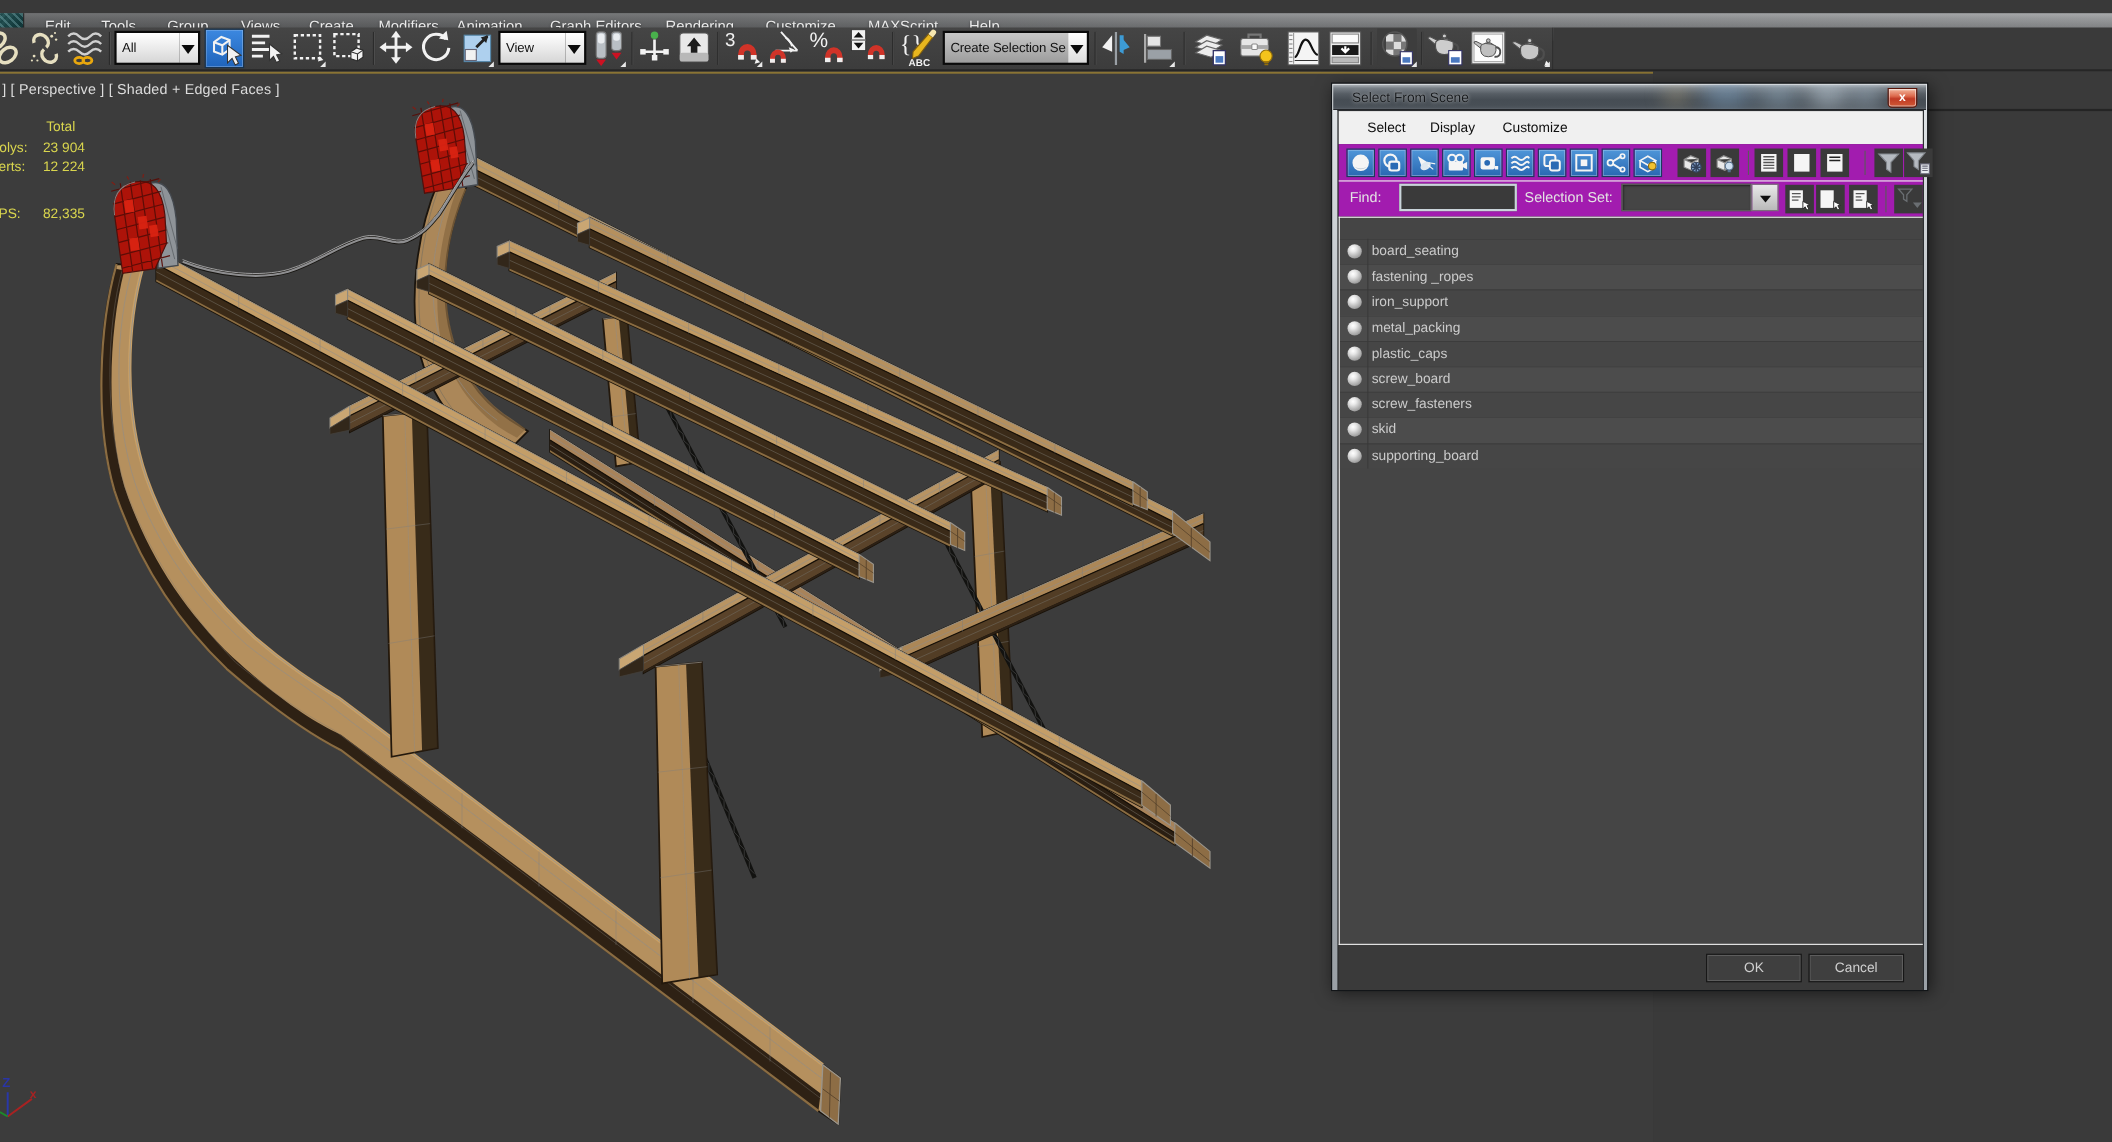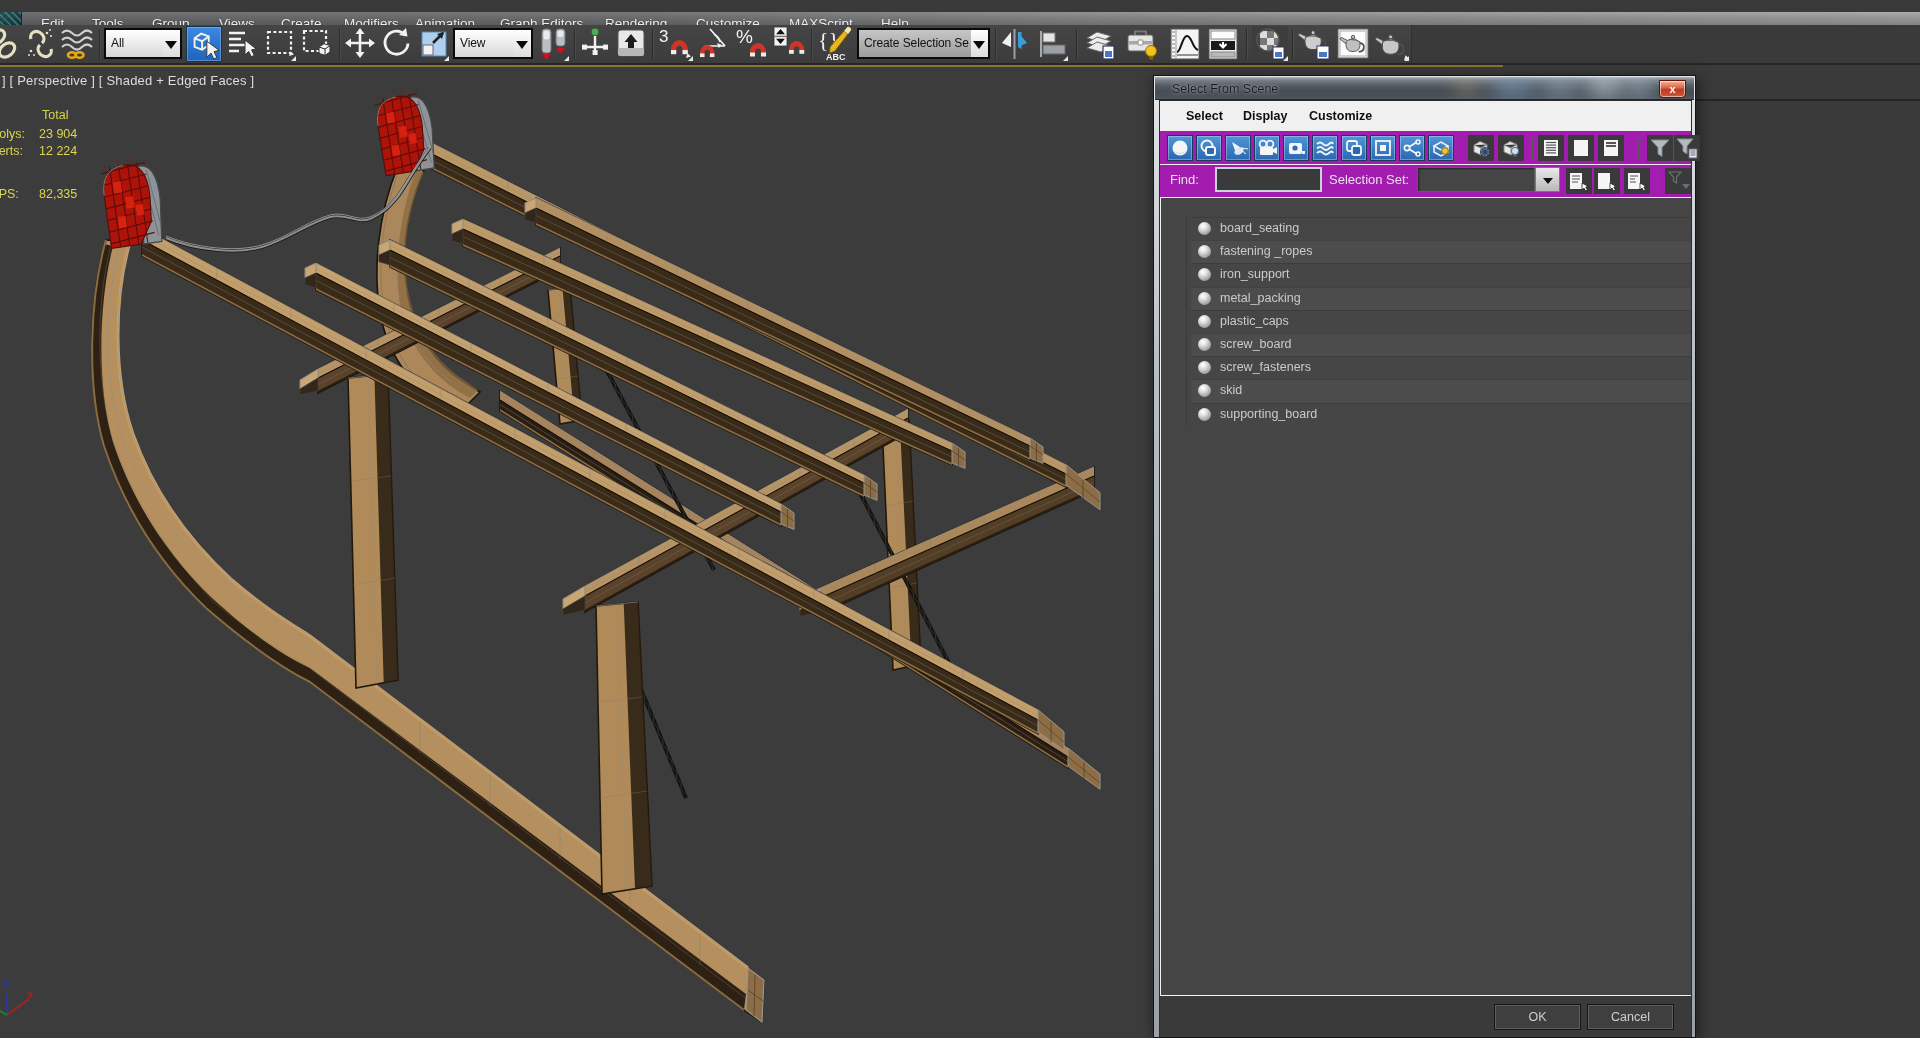--- a/index.html
+++ b/index.html
@@ -35,36 +35,36 @@
   
   #below-toolbar-line { position:absolute; left:0; top:63px; width:1920px; height:2px; background:#262626; }
   #viewport { position:absolute; left:0; top:65px; width:1503px; height:973px; background:#3c3c3c; overflow:hidden; }
   #vp-topline { position:absolute; left:0; top:0; width:100%; height:2px; background:#8a7434; }
   #vp-label { position:absolute; left:2px; top:8px; color:#dcdcdc; font-size:13px; letter-spacing:0.2px; }
   #stats { position:absolute; left:0; top:41px; color:#d9d54e; font-size:12.5px; }
   #stats .srow { position:absolute; white-space:nowrap; }
   #right-panel { position:absolute; left:1503px; top:65px; width:417px; height:973px; background:#3a3a3a; }
   #right-panel .hline { position:absolute; left:0; top:34px; width:100%; height:2px; background:#242424; }
   
-  #dialog { position:absolute; left:1153px; top:75px; width:543px; height:963px;
+  #dialog { position:absolute; left:1210px; top:75px; width:543px; height:826px;
     background:linear-gradient(180deg,#e3e7ea,#b9bec3 30%,#9aa0a6); border:1px solid #121518;
     box-shadow:2px 3px 14px rgba(0,0,0,0.55); }
   #dlg-title { position:absolute; left:1px; top:1px; right:1px; height:23px; overflow:hidden;
     background:linear-gradient(180deg,#aeb3b8 0%,#798087 14%,#565d64 38%,#464d54 62%,#484f56 84%,#515860 100%); border-bottom:1px solid #23262a; }
   #dlg-title .blob { position:absolute; border-radius:50%; filter:blur(9px); }
   #dlg-title-text { position:absolute; left:17px; top:5px; font-size:12.5px; color:#15181b; font-weight:400;
     text-shadow:0 0 4px rgba(255,255,255,0.55), 0 0 1px rgba(255,255,255,0.4); }
   #dlg-close { position:absolute; right:8px; top:3px; width:27px; height:18px; border-radius:0 0 4px 4px;
     background:linear-gradient(180deg,#f2b49b 0%,#dd6a4d 40%,#c03a24 55%,#d05a36 100%);
     border:1px solid #5a1408; box-shadow:inset 0 0 0 1px rgba(255,255,255,0.55); color:#fff;
     font-size:11px; font-weight:bold; text-align:center; line-height:16px; }
   #dlg-content { position:absolute; left:5px; top:24px; width:533px; bottom:0;
     background:#3a3a3a; border:1px solid #2a2d30; border-bottom:none; }
   #dlg-menubar { position:absolute; left:0; top:0; width:100%; height:30px; background:#f0f0f0; }
-  .dmi { position:absolute; top:8px; font-size:12.5px; color:#0e0e0e;font-weight:bold; }
+  .dmi { position:absolute; top:8px; font-size:12.5px; color:#0e0e0e; }
   #dlg-toolbar { position:absolute; left:0; top:30px; width:100%; height:66px; background:#a21caf; }
   .dbtn { position:absolute; top:4px; width:26px; height:26px; display:flex; align-items:center; justify-content:center;
     background:#3a3a3a; }
   .dbtn.blue { background:linear-gradient(180deg,#4f96d9,#2a68b2); border:1px solid #1a3a5c; box-shadow:inset 0 0 0 1px rgba(255,255,255,0.3); }
   .dbtn.sm { width:26px; height:26px; }
   .dsep { position:absolute; top:6px; width:1px; height:22px; background:#5a5a5a; }
   #dlg-tb-underline { position:absolute; left:0; top:33px; width:100%; height:1px; background:#f2f2f2; }
   #find-label { position:absolute; left:10px; top:41px; font-size:13px; color:#e3e3e3; }
   #find-input { position:absolute; left:55px; top:36px; width:107px; height:25px; background:#3a3a3a;
     border:2px solid #c9d4da; color:#ddd; font-size:12px; padding:0 4px; }
@@ -76,21 +76,21 @@
   #selset-arrow:after { content:""; position:absolute; left:7px; top:10px; width:0; height:0;
     border:5px solid transparent; border-top:6px solid #111; }
   #dlg-list { position:absolute; left:0; top:96px; width:100%; bottom:41px;
     border:1px solid #f2f2f2; border-right:none; background:#454545; overflow:hidden; }
   #list-header { position:absolute; left:0; top:0; width:100%; height:18px;
     background:linear-gradient(180deg,#d7d7d7,#b3b3b3 80%,#a5a5a5); border-bottom:1px solid #8a8a8a; }
   #list-header .hname { position:absolute; left:8px; top:2.5px; font-size:12px; font-weight:bold; color:#1a1a1a; }
   #sort-triangle { position:absolute; right:9px; top:4px; width:9px; height:8px;
     clip-path:polygon(50% 0, 100% 100%, 0 100%, 50% 0, 50% 22%, 18% 82%, 82% 82%, 50% 22%);
     background:#9a9a9a; }
-  #rows { position:absolute; left:0; top:19px; width:100%;padding-left:30px; }
+  #rows { position:absolute; left:0; top:19px; width:100%; }
   .lrow { position:relative; height:23.2px; box-shadow:inset 0 1px 0 rgba(0,0,0,0.13); }
   .lrow.odd { background:#464646; }
   .lrow.even { background:#4c4c4c; }
   .lrow .orb { position:absolute; left:7px; top:5px; width:13px; height:13px; border-radius:50%;
     background:radial-gradient(circle at 5px 4px,#ffffff 0%,#e8e8e8 25%,#b9b9b9 55%,#848484 90%); }
   .lrow .lrow-label { position:absolute; left:29px; top:4px; font-size:12.5px; color:#cbcbcb; }
   #rows-vline { position:absolute; left:25px; top:19px; width:1px; height:209px; background:#3a3a3a; }
   #dlg-footer { position:absolute; left:0; bottom:0; width:100%; height:40px; background:#3a3a3a; }
   .dlg-btn { position:absolute; top:7px; width:87px; height:26px; background:#3f3f3f;
     border:1px solid #161616; box-shadow:inset 0 0 0 1px #5d5d5d; color:#cfcfcf; font-size:12.5px;

